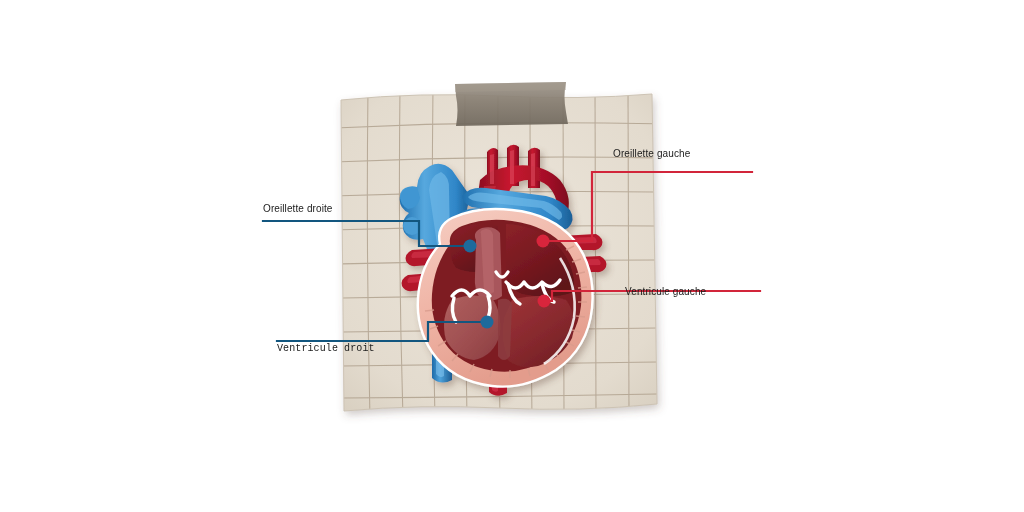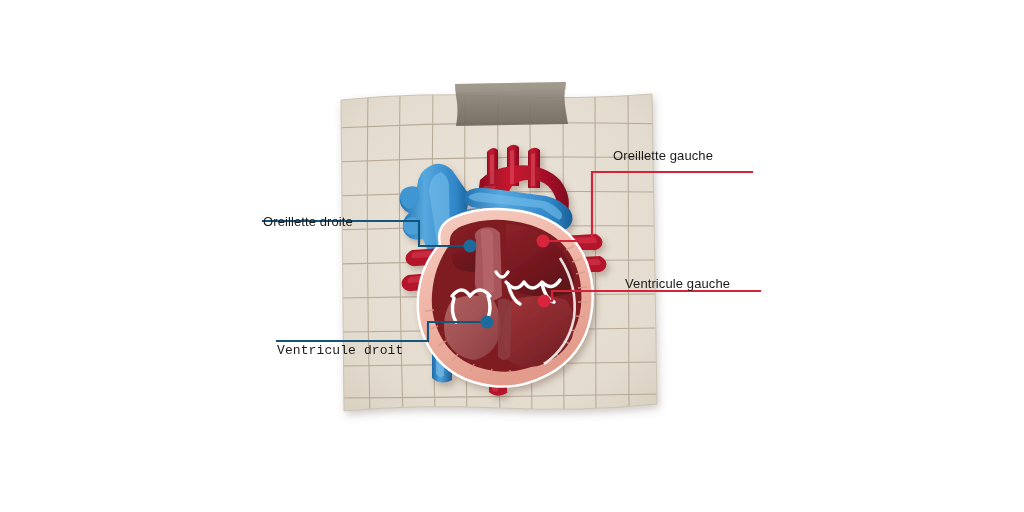--- a/index.html
+++ b/index.html
@@ -22,28 +22,28 @@
   #diagram-svg {
     position: absolute;
     left: 0;
     top: 0;
     width: 1024px;
     height: 512px;
   }
   .label-text {
     position: absolute;
     font-family: "Liberation Sans", sans-serif;
-    font-size: 13px;
+    font-size: 10px;
     color: #1b1b1b;
     white-space: nowrap;
     letter-spacing: 0.1px;
   }
-  #lbl-oreillette-droite { left: 263px; top: 214px; }
+  #lbl-oreillette-droite { left: 263px; top: 203px; }
   #lbl-oreillette-gauche { left: 613px; top: 148px; }
-  #lbl-ventricule-gauche { left: 625px; top: 276px; }
+  #lbl-ventricule-gauche { left: 625px; top: 286px; }
   #lbl-ventricule-droit  { left: 277px; top: 343px; font-family: Liberation Mono, monospace; }
 </style>
 </head>
 <body>
 
 <div id="stage">
 
   <svg id="diagram-svg" viewBox="0 0 1024 512" xmlns="http://www.w3.org/2000/svg">
     <defs>
 

